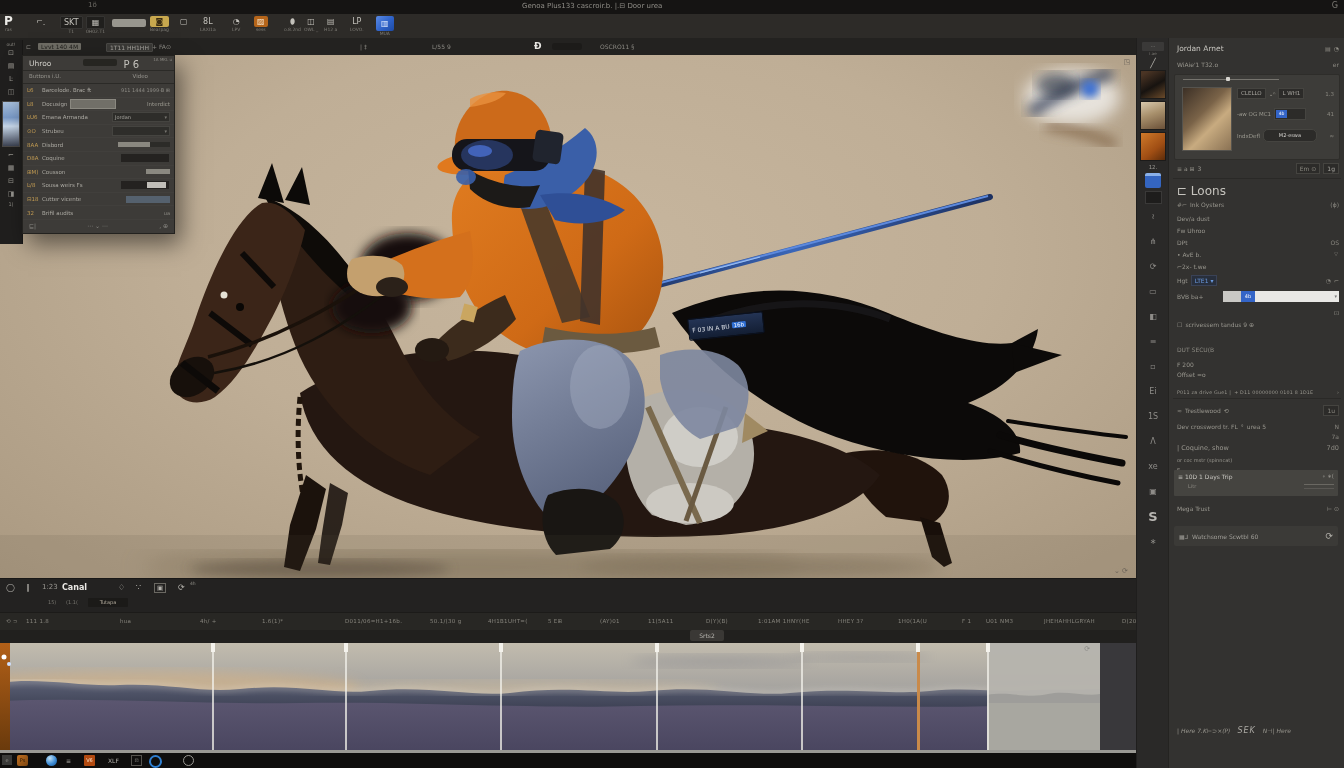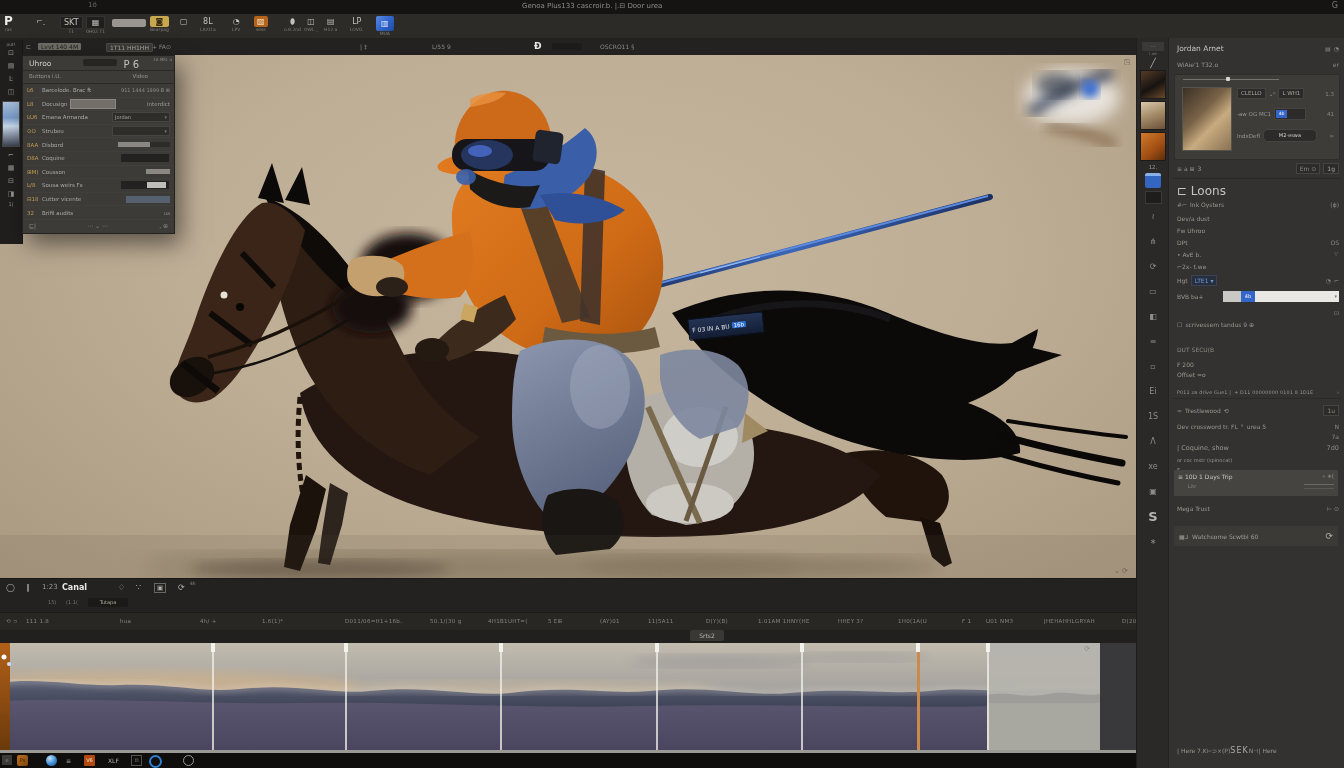--- a/index.html
+++ b/index.html
@@ -156,21 +156,21 @@
   .bvb-c{flex:1;background:#e9e8e5;position:relative;}
   .bvb-c i{position:absolute;right:2px;top:2px;font-style:normal;font-size:5px;color:#777;}
   #rp-hl{position:absolute;left:5px;top:432px;width:164px;height:26px;background:#454440;border-radius:1px;}
   #rp-hl .a{position:absolute;left:4px;top:3px;font-size:6px;color:#c8c6c0;}
   #rp-hl .b{position:absolute;left:14px;top:13px;font-size:5px;color:#8a8880;}
   #rp-hl .c{position:absolute;right:4px;top:3px;font-size:5.5px;color:#9a9892;}
   #rp-hl .ln{position:absolute;right:4px;top:14px;width:30px;height:1px;background:#6a6862;}
   #rp-hl .ln2{position:absolute;right:4px;top:18px;width:30px;height:1px;background:#5a5854;}
   #rp-watch{position:absolute;left:5px;top:488px;width:164px;height:20px;background:#3b3a37;border-radius:2px;display:flex;align-items:center;gap:4px;padding:0 5px;box-sizing:border-box;font-size:6px;color:#a09e98;}
   #rp-watch .wg{margin-left:auto;font-size:9px;color:#b0aea8;}
-  #rp-tray{position:absolute;left:0;right:0;top:708px;display:flex;align-items:center;padding:0 8px;font-size:6px;color:#98968e;}
+  #rp-tray{position:absolute;left:0;right:0;top:688px;display:flex;align-items:center;gap:7px;padding:0 8px;font-size:6px;color:#98968e;font-style:italic;}
   #rp-tray .sek{font-size:8px;color:#acaaa4;letter-spacing:1px;}
 </style>
 </head>
 <body>
 
 <div id="screen">
 
   <div id="topbar">
     <span class="mark">1ö</span>
     <div class="center">

